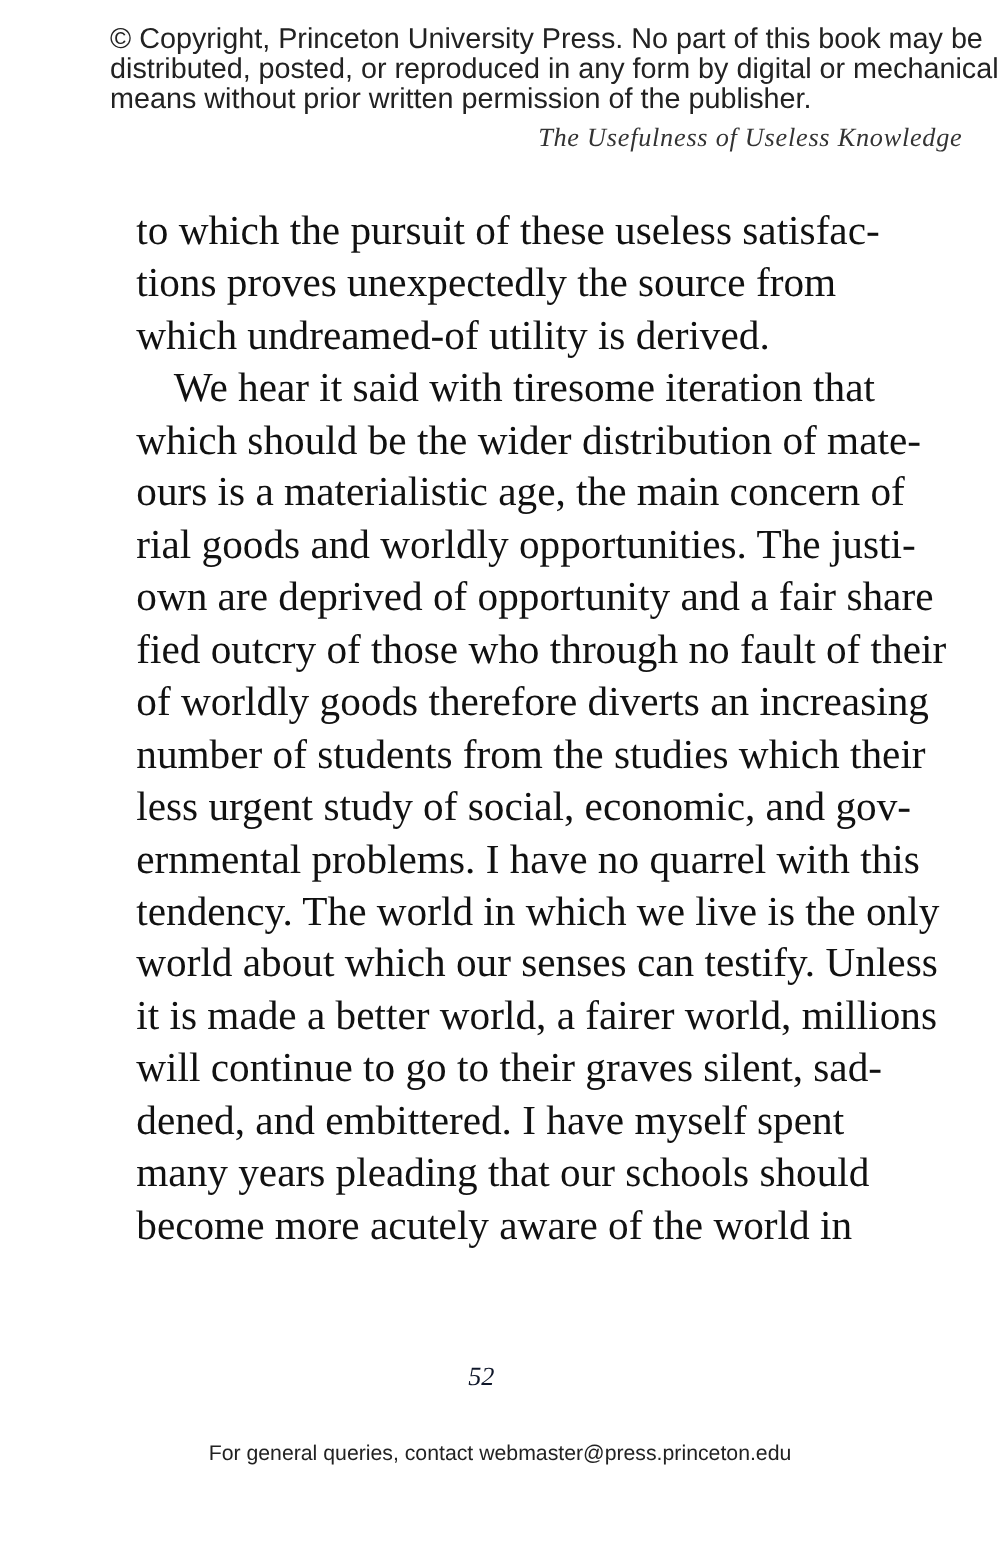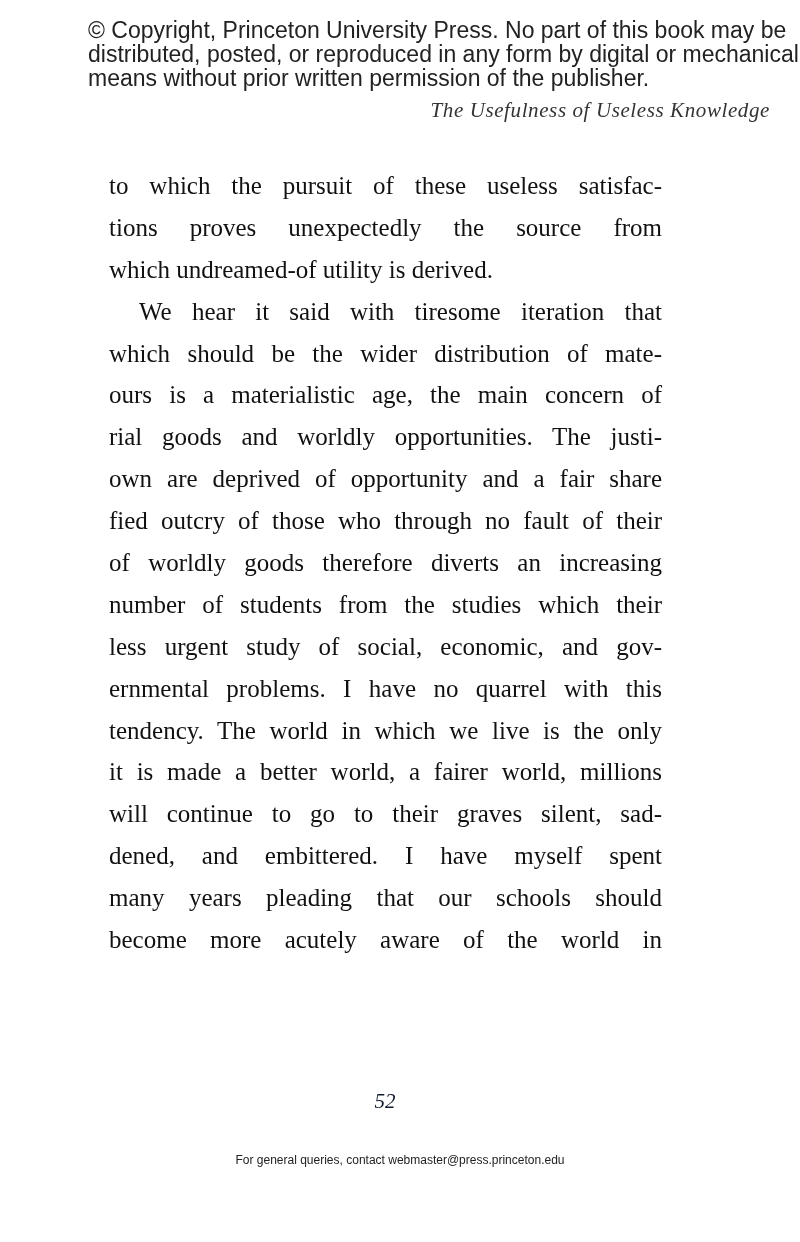--- a/index.html
+++ b/index.html
@@ -9,35 +9,35 @@
       font-family: "Liberation Sans", sans-serif; font-size: 23px; line-height: 24px; color: #222;
     }
     .copyright div { white-space: nowrap; }
     .running-head {
       position: absolute; left: 0; top: 98px; width: 770px; text-align: right;
       font-family: "Liberation Serif", serif; font-style: italic; font-size: 21px; color: #333;
       letter-spacing: 0.6px; padding-left: 0;
     }
     .body-text {
       position: absolute; left: 109px; top: 165px; width: 553px;
-      font-family: "Liberation Serif", serif; font-size: 25px; color: #111;
+      font-family: "Liberation Serif", serif; font-size: 33px; color: #111;
     }
     .line {
       display: block; height: 41.9px; line-height: 41.9px; white-space: nowrap;
       text-align: justify; text-align-last: justify;
     }
     .line.last { text-align-last: left; }
     .line.indent { padding-left: 30px; }
     .folio {
       position: absolute; left: 0; top: 1089px; width: 770px; text-align: center;
       font-family: "Liberation Serif", serif; font-style: italic; font-size: 21px; color: #0f172a;
     }
     .footer {
       position: absolute; left: 0; top: 1153px; width: 800px; text-align: center;
-      font-family: "Liberation Sans", sans-serif; font-size: 12px; color: #222;
+      font-family: "Liberation Sans", sans-serif; font-size: 17px; color: #222;
     }
   </style>
 </head>
 <body>
 
 <div class="copyright">
   <div>© Copyright, Princeton University Press. No part of this book may be</div>
   <div>distributed, posted, or reproduced in any form by digital or mechanical</div>
   <div>means without prior written permission of the publisher.</div>
 </div>
@@ -52,20 +52,21 @@
   <span class="line">which should be the wider distribution of mate-</span>
   <span class="line">ours is a materialistic age, the main concern of</span>
   <span class="line">rial goods and worldly opportunities. The justi-</span>
   <span class="line">own are deprived of opportunity and a fair share</span>
   <span class="line">fied outcry of those who through no fault of their</span>
   <span class="line">of worldly goods therefore diverts an increasing</span>
   <span class="line">number of students from the studies which their</span>
   <span class="line">less urgent study of social, economic, and gov-</span>
   <span class="line">ernmental problems. I have no quarrel with this</span>
   <span class="line">tendency. The world in which we live is the only</span>
+  <span class="line">world about which our senses can testify. Unless</span>
   <span class="line">it is made a better world, a fairer world, millions</span>
   <span class="line">will continue to go to their graves silent, sad-</span>
   <span class="line">dened, and embittered. I have myself spent</span>
   <span class="line">many years pleading that our schools should</span>
   <span class="line">become more acutely aware of the world in</span>
 </div>
 
 <div class="folio">52</div>
 
 <div class="footer">For general queries, contact webmaster@press.princeton.edu</div>

